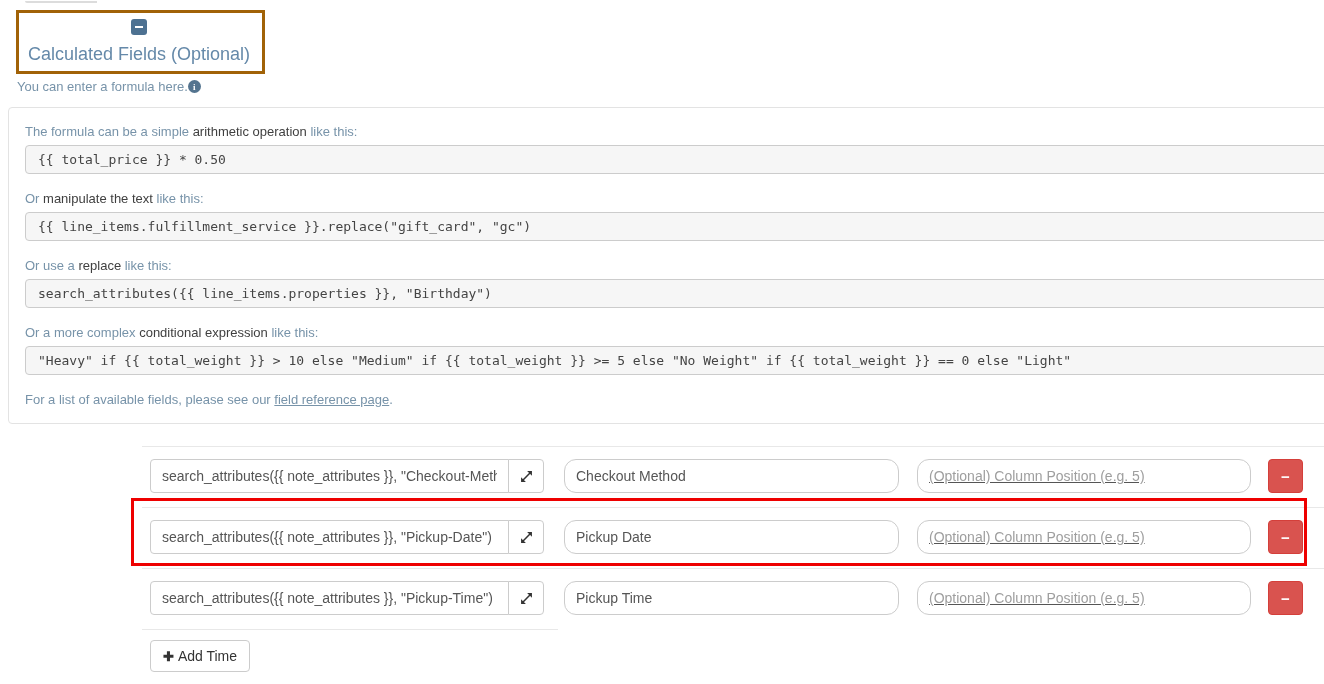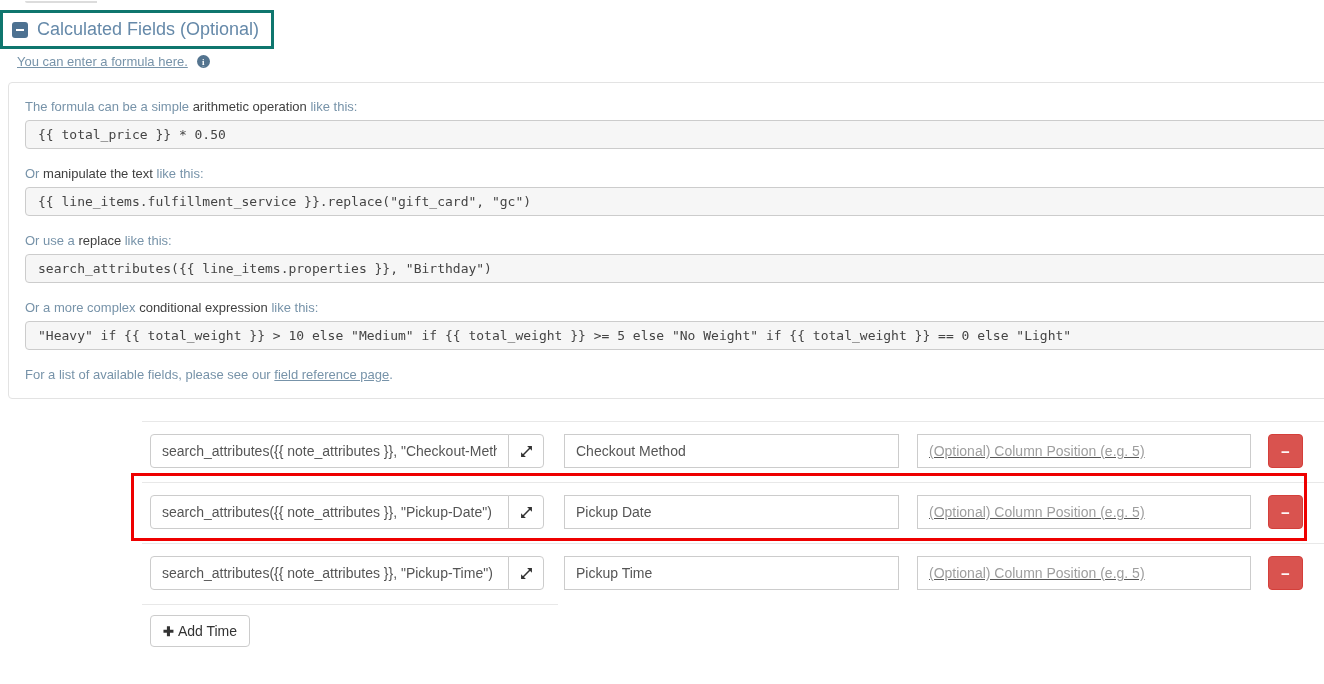--- a/index.html
+++ b/index.html
@@ -6,31 +6,32 @@
   body{
     width:1324px;height:684px;overflow:hidden;position:relative;
     background:#ffffff;font-family:"Liberation Sans",sans-serif;
   }
   
   .prev-edge{position:absolute;top:1px;left:25px;width:72px;height:2px;background:#dcdcdc;border-bottom-left-radius:3px;}
 
   
   .section-header{
     display:inline-flex;align-items:center;gap:9px;
-    margin:10px 0 0 0;border:3px solid #0f766e;
+    margin:10px 0 0 16px;border:3px solid #a16207;
     padding:6px 12px 6px 9px;
+    flex-direction:column;
   }
   .collapse-icon{
     width:16px;height:16px;border-radius:3px;background:#4d7191;
     display:inline-flex;align-items:center;justify-content:center;cursor:pointer;
   }
   .collapse-icon::after{content:"";width:8px;height:2px;background:#ffffff;display:block;}
   .section-title{font-size:18px;color:#6589a9;}
 
-  .subtitle-row{margin:5px 0 0 17px;font-size:13px;color:#7793a9;display:flex;align-items:center;gap:9px;text-decoration:underline;}
+  .subtitle-row{margin:5px 0 0 17px;font-size:13px;color:#7793a9;display:flex;align-items:center;gap:0;}
   .info-icon{
     width:13px;height:13px;border-radius:50%;background:#54748f;color:#fff;
     display:inline-flex;align-items:center;justify-content:center;
     font-size:9px;font-weight:bold;font-family:"Liberation Serif",serif;
   }
 
   
   .help-panel{
     margin:13px 0 0 8px;width:1700px;box-sizing:border-box;
     border:1px solid #e3e3e3;border-radius:4px;padding:16px;
@@ -51,21 +52,21 @@
   .field-row{
     position:relative;border-top:1px solid #e8e8e8;
     padding:12px 0 14px 8px;display:flex;align-items:center;
   }
   .field-row.highlighted::before{
     content:"";position:absolute;left:-11px;top:-10px;width:1170px;height:62px;
     border:3px solid #ee0000;pointer-events:none;z-index:2;
   }
   .input-group{display:flex;}
   .txt{
-    box-sizing:border-box;height:34px;border:1px solid #cccccc;border-radius:0;
+    box-sizing:border-box;height:34px;border:1px solid #cccccc;border-radius:12px;
     padding:6px 11px;font-family:"Liberation Sans",sans-serif;font-size:14px;color:#555555;
     background:#ffffff;outline:none;
   }
   .txt::placeholder{color:#9e9e9e;opacity:1;}
   .formula{width:359px;border-radius:4px 0 0 4px;}
   .addon{
     box-sizing:border-box;width:36px;height:34px;margin-left:-1px;
     border:1px solid #cccccc;border-radius:0 4px 4px 0;background:#ffffff;
     display:flex;align-items:center;justify-content:center;cursor:pointer;padding:0;
   }

